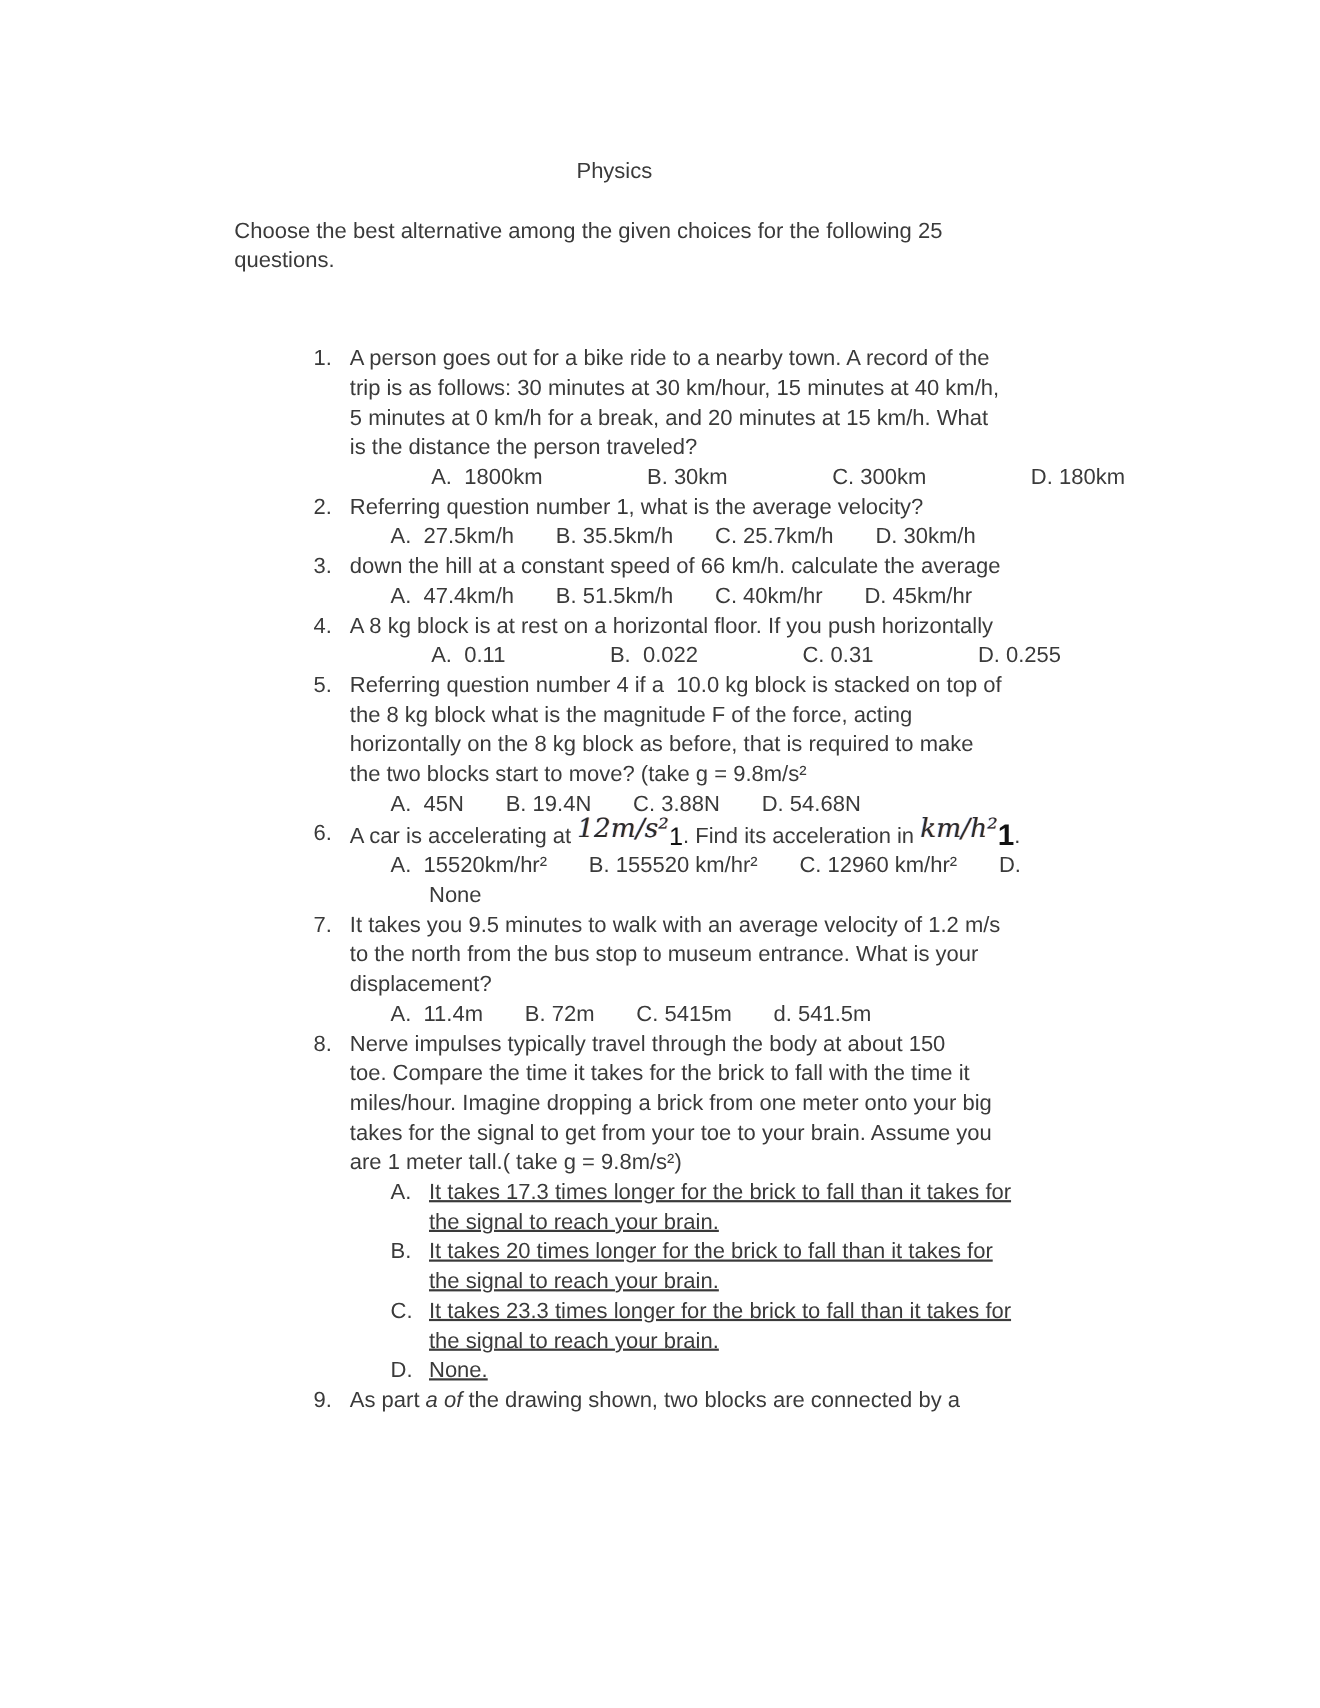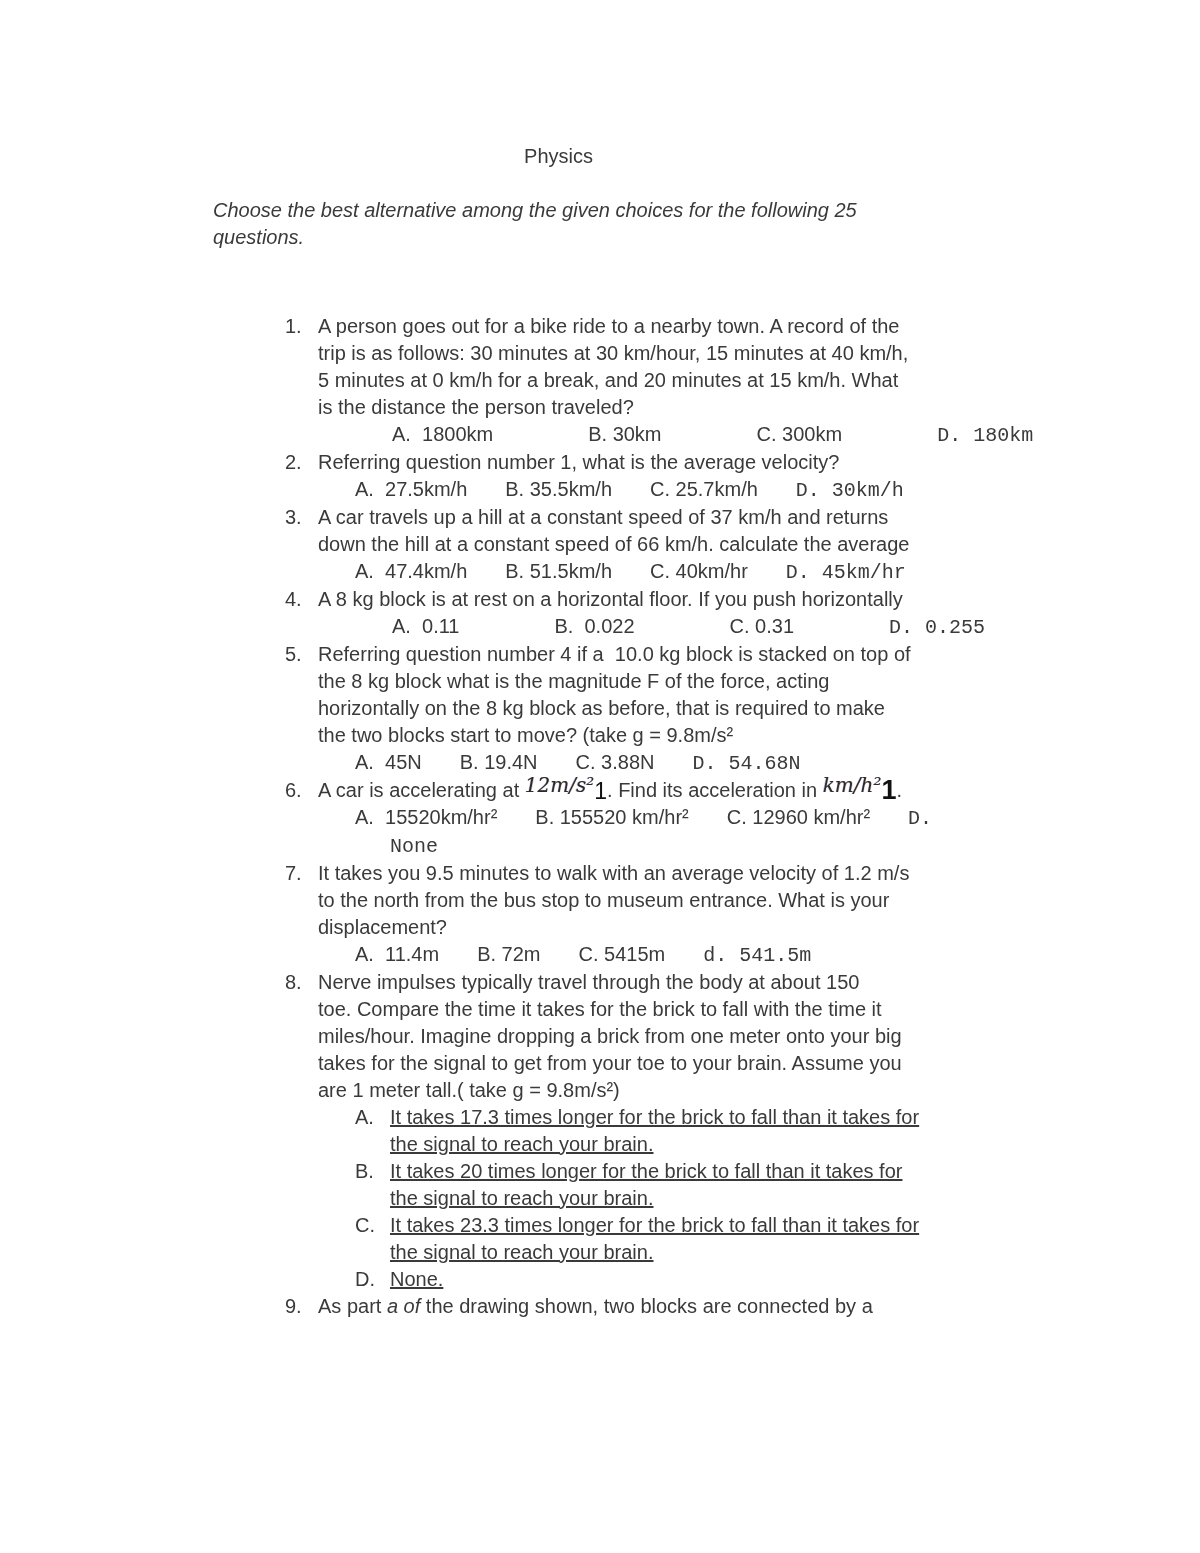--- a/index.html
+++ b/index.html
@@ -10,39 +10,39 @@
     height:1553px;
     padding:143px 180px 0 213px;
     background:#ffffff;
     font-family:"Liberation Sans",sans-serif;
     font-size:20px;
     line-height:27px;
     color:#3a3a3a;
     overflow:hidden;
   }
   .title{text-align:center;margin:0 0 27px 0;}
-  .intro{margin:0;font-style:italic;}
+  .intro{margin:0;}
   .questions{margin-top:62px;padding-left:72px;}
   .q{display:flex;align-items:flex-start;}
   .qnum{flex:0 0 33px;}
   .qcontent{flex:1;min-width:0;}
   .bline{white-space:pre;}
   .opts{padding-left:37px;white-space:pre;}
   .opt{margin-right:38px;}
   .opts.wide .opt{margin-right:58px;margin-left:37px;}
-  .opt:last-child{margin-right:0;font-family:Liberation Mono, monospace;}
+  .opt:last-child{margin-right:0;}
   .opts.indent2{padding-left:72px;}
   .bopt{display:flex;padding-left:37px;}
   .boptlabel{flex:0 0 35px;}
   .bopttext{flex:1;min-width:0;text-decoration:underline;}
   .it{font-style:italic;}
   .math{
     font-family:"DejaVu Serif",serif;
     font-style:italic;
-    font-size:20px;
+    font-size:24px;
     position:relative;
     top:-5px;
     color:#2b2b2b;
     text-shadow:0.6px 0 rgba(190,70,0,0.30), -0.6px 0 rgba(0,60,190,0.30);
   }
   .art{display:inline-block;font-family:"Liberation Sans",sans-serif;color:#111;}
   .art1{font-size:23px;line-height:1;vertical-align:-2px;}
   .art2{font-size:27px;font-weight:700;line-height:1;vertical-align:-2px;}
 </style>
 </head>
@@ -68,21 +68,20 @@
       <div class="q">
         <span class="qnum">2.</span>
         <div class="qcontent">
           <div class="bline"><span>Referring question number 1, what is the average velocity?</span></div>
           <div class="opts"><span class="opt">A.  27.5km/h</span><span class="opt">B. 35.5km/h</span><span class="opt">C. 25.7km/h</span><span class="opt">D. 30km/h</span></div>
         </div>
       </div>
       <div class="q">
         <span class="qnum">3.</span>
         <div class="qcontent">
-          <div class="bline"><span>A car travels up a hill at a constant speed of 37 km/h and returns</span></div>
           <div class="bline"><span>down the hill at a constant speed of 66 km/h. calculate the average</span></div>
           <div class="opts"><span class="opt">A.  47.4km/h</span><span class="opt">B. 51.5km/h</span><span class="opt">C. 40km/hr</span><span class="opt">D. 45km/hr</span></div>
         </div>
       </div>
       <div class="q">
         <span class="qnum">4.</span>
         <div class="qcontent">
           <div class="bline"><span>A 8 kg block is at rest on a horizontal floor. If you push horizontally</span></div>
           <div class="opts wide"><span class="opt">A.  0.11</span><span class="opt">B.  0.022</span><span class="opt">C. 0.31</span><span class="opt">D. 0.255</span></div>
         </div>

